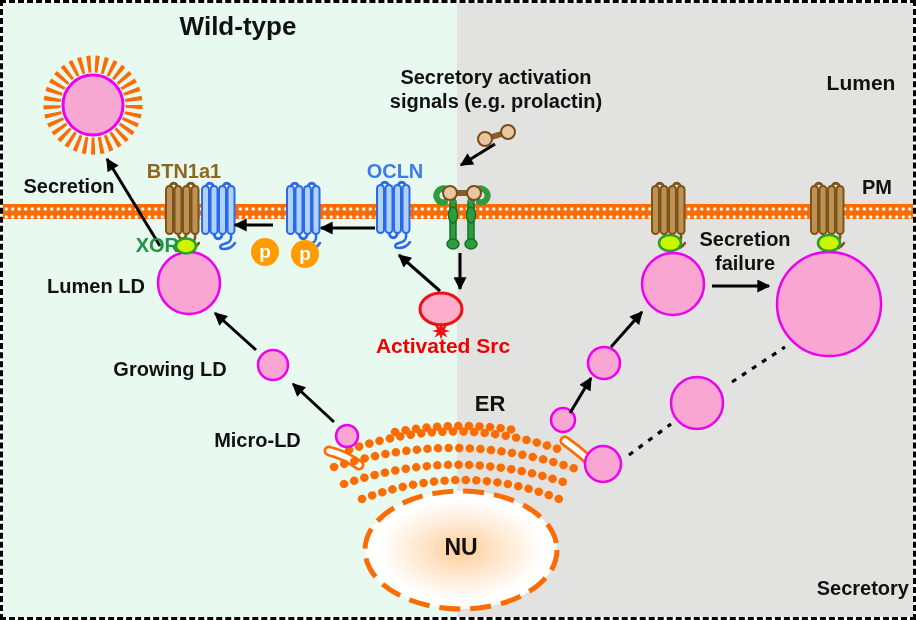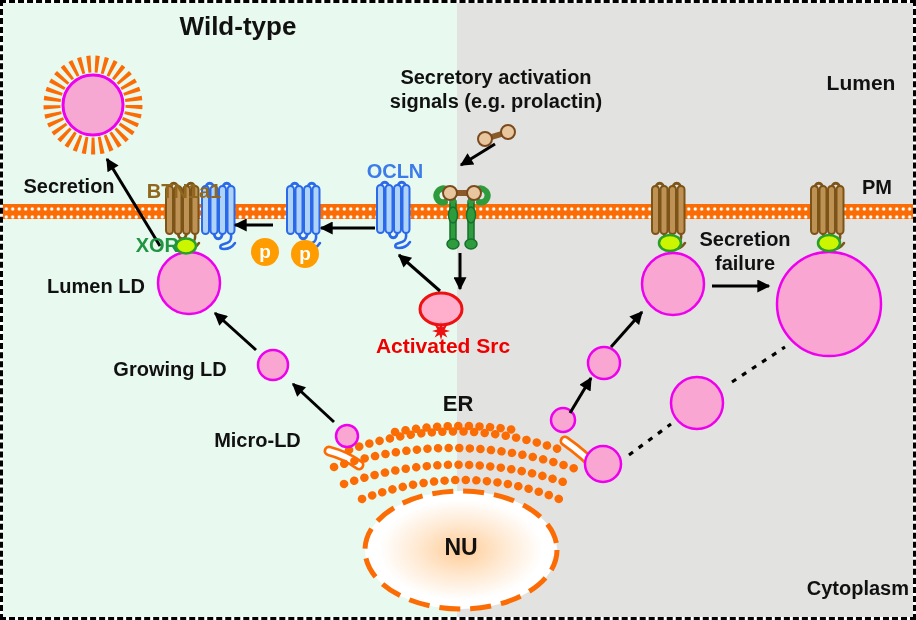--- a/index.html
+++ b/index.html
@@ -8,23 +8,23 @@
     border:3px dashed #000; overflow:hidden;
     font-family:"Liberation Sans", sans-serif;
     padding-left:44px;
   }
   .bg { position:absolute; top:0; bottom:0; }
   .bg-left  { left:0; width:454px; background:var(--wild-type-bg,#E8F9EF); }
   .bg-right { left:454px; right:0; background:var(--ocln-null-bg,#E2E2E0); }
   svg.layer { position:absolute; left:0; top:0; }
   .lbl { position:absolute; font-weight:bold; color:#111; text-align:center; line-height:1.18; white-space:nowrap; }
   .wrap { white-space:normal; }
-  .t26 { font-size:26px; } .t23 { font-size:23px; } .t22 { font-size:22px; }
+  .t26 { font-size:26px; } .t23 { font-size:23px; } .t22 { font-size:22px;margin-left:32px; }
   .t21 { font-size:21px; } .t20 { font-size:20px; }
-  .c-brown { color:var(--btn1a1-brown,#8F671F);margin-top:20px; }
+  .c-brown { color:var(--btn1a1-brown,#8F671F); }
   .c-blue  { color:var(--ocln-blue,#3B7BEA); }
   .c-green { color:var(--xor-green,#1E9641); }
   .c-red   { color:var(--src-red-text,#EE0000); }
   .italic  { font-style:italic; }
   .pbadge {
     position:absolute; width:28px; height:28px; border-radius:50%;
     background:var(--phospho-orange,#FF9D00); color:#fff; font-weight:bold;
     font-size:19px; text-align:center; line-height:27px;
   }
   
@@ -180,17 +180,17 @@
   <div class="lbl t20 c-green" style="left:120px; top:231px; width:56px; text-align:right;">XOR</div>
   <div class="lbl t20 wrap" style="left:368px; top:63px; width:250px;">Secretory activation signals (e.g. prolactin)</div>
   <div class="lbl t21 c-red" style="left:356px; top:331px; width:168px;">Activated Src</div>
   <div class="lbl t20" style="left:34px; top:272px; width:118px;">Lumen LD</div>
   <div class="lbl t20" style="left:100px; top:355px; width:134px;">Growing LD</div>
   <div class="lbl t20" style="left:202px; top:426px; width:105px;">Micro-LD</div>
   <div class="lbl t22" style="left:432px; top:388px; width:46px;">ER</div>
   <div class="lbl t23" style="left:420px; top:531px; width:76px;">NU</div>
   <div class="lbl t20 wrap" style="left:683px; top:225px; width:118px;">Secretion failure</div>
   <div class="lbl t20" style="left:848px; top:173px; width:52px;">PM</div>
-  <div class="lbl t20" style="left:780px; top:574px; width:126px; text-align:right;">Cytoplasm</div>
+  <div class="lbl t20" style="left:780px; top:574px; width:126px; text-align:right;">Secretory</div>
 
   <div class="pbadge" style="left:248px; top:235px;">p</div>
   <div class="pbadge" style="left:288px; top:237px;">p</div>
 </div>
 
 </body></html>

